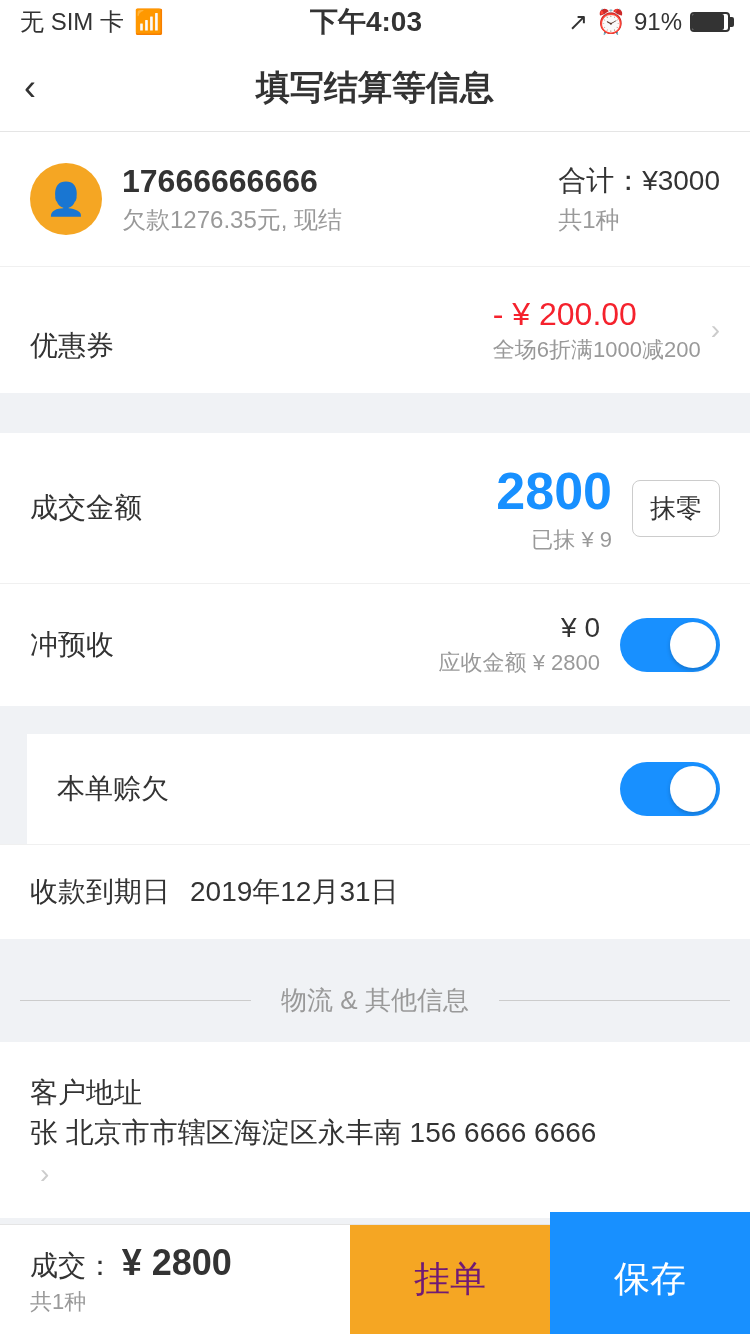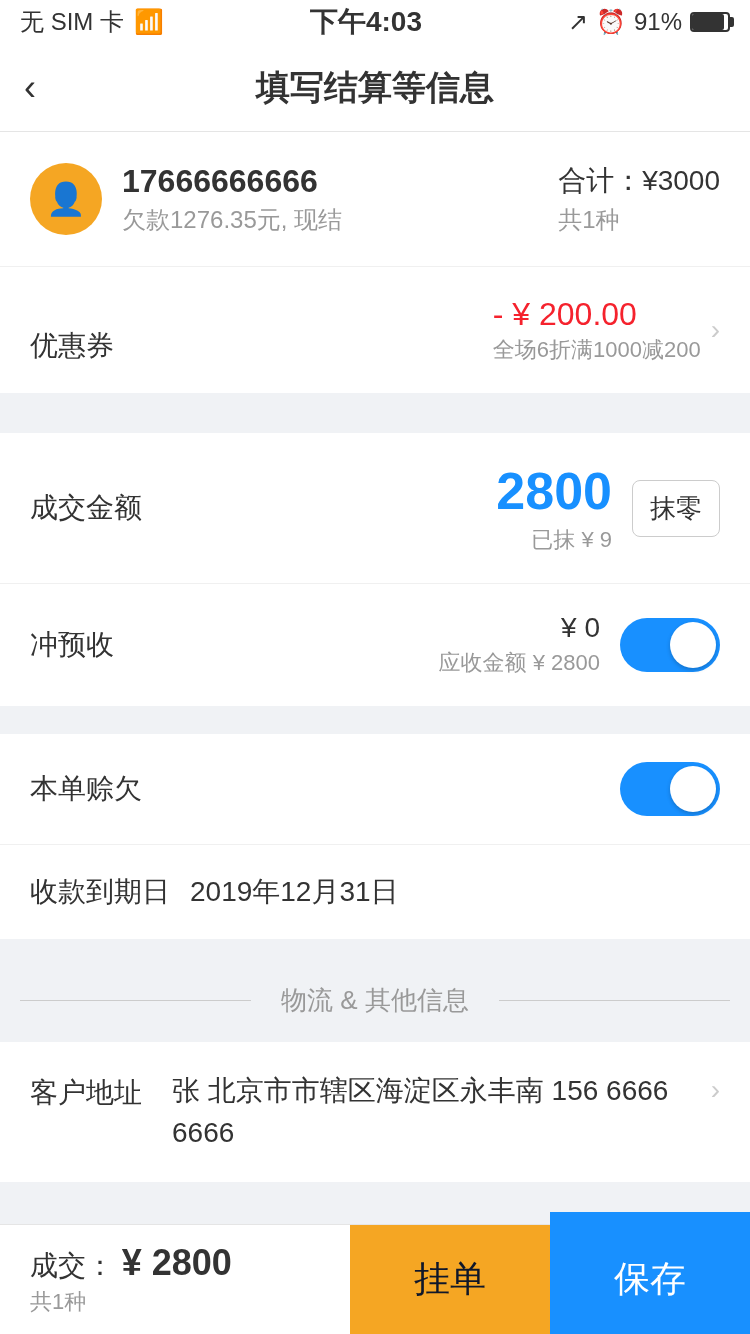--- a/index.html
+++ b/index.html
@@ -248,20 +248,21 @@
       box-shadow: 0 2px 4px rgba(0,0,0,0.2);
     }
 
     
     .debt-row {
       padding: 28px 30px;
       display: flex;
       align-items: center;
       justify-content: space-between;
       background: #fff;
+      margin-left: 27px;
     }
     .debt-label {
       font-size: 28px;
       color: #333;
     }
 
     
     .due-date-row {
       padding: 28px 30px;
       display: flex;
@@ -298,20 +299,21 @@
       padding: 0 10px;
     }
 
     
     .address-row {
       padding: 28px 30px;
       display: flex;
       align-items: flex-start;
       justify-content: space-between;
       background: #fff;
+      flex-direction: column;
     }
     .address-label {
       font-size: 28px;
       color: #333;
       flex-shrink: 0;
       margin-right: 30px;
       padding-top: 4px;
     }
     .address-value {
       font-size: 28px;
@@ -353,21 +355,21 @@
       margin-top: 2px;
     }
     .btn-hang {
       width: 200px;
       height: 110px;
       background: #f5a623;
       display: flex;
       align-items: center;
       justify-content: center;
       font-size: 36px;
-      color: #0f172a;
+      color: #701a75;
       cursor: pointer;
       font-weight: 500;
     }
     .btn-save {
       width: 200px;
       height: 136px;
       background: #1890ff;
       display: flex;
       align-items: center;
       justify-content: center;

